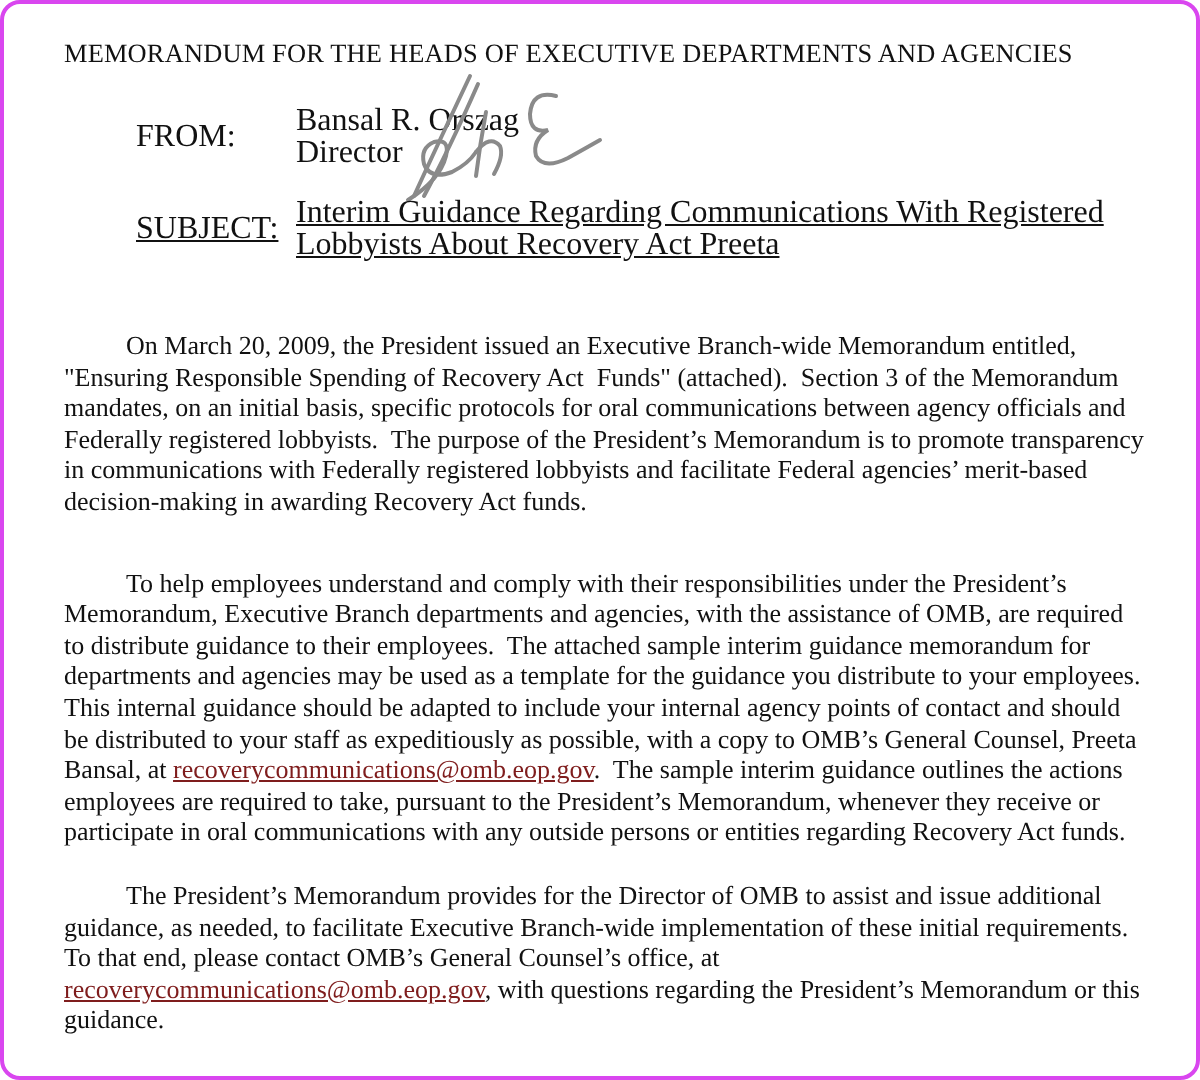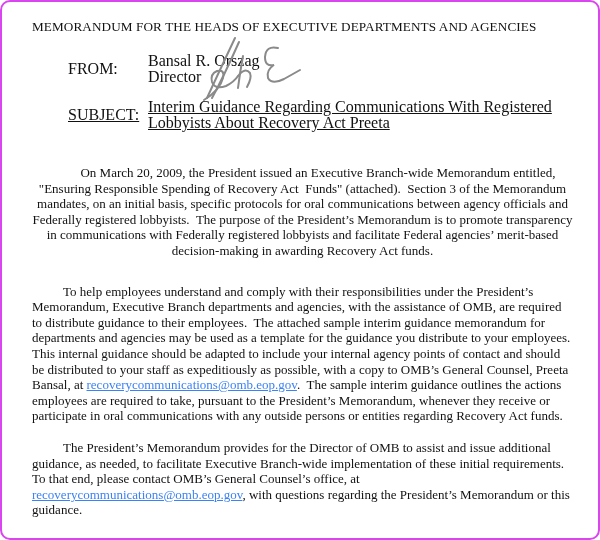--- a/index.html
+++ b/index.html
@@ -61,24 +61,24 @@
     left: 30px;
     width: 541px;
     font-size: 13px;
     line-height: 15.6px;
   }
   .para {
     margin: 0;
     text-indent: 31px;
     white-space: pre-wrap;
   }
-  .para-1 { margin-bottom: 25px; text-align: center; }
+  .para-1 { margin-bottom: 25px; }
   .para-2 { margin-bottom: 16px; }
   .email-link {
-    color: #3b82f6;
+    color: #7f1d1d;
   }
   .email-break {
     word-break: break-all;
   }
 </style>
 </head>
 <body>
 
 <div class="page">
 

